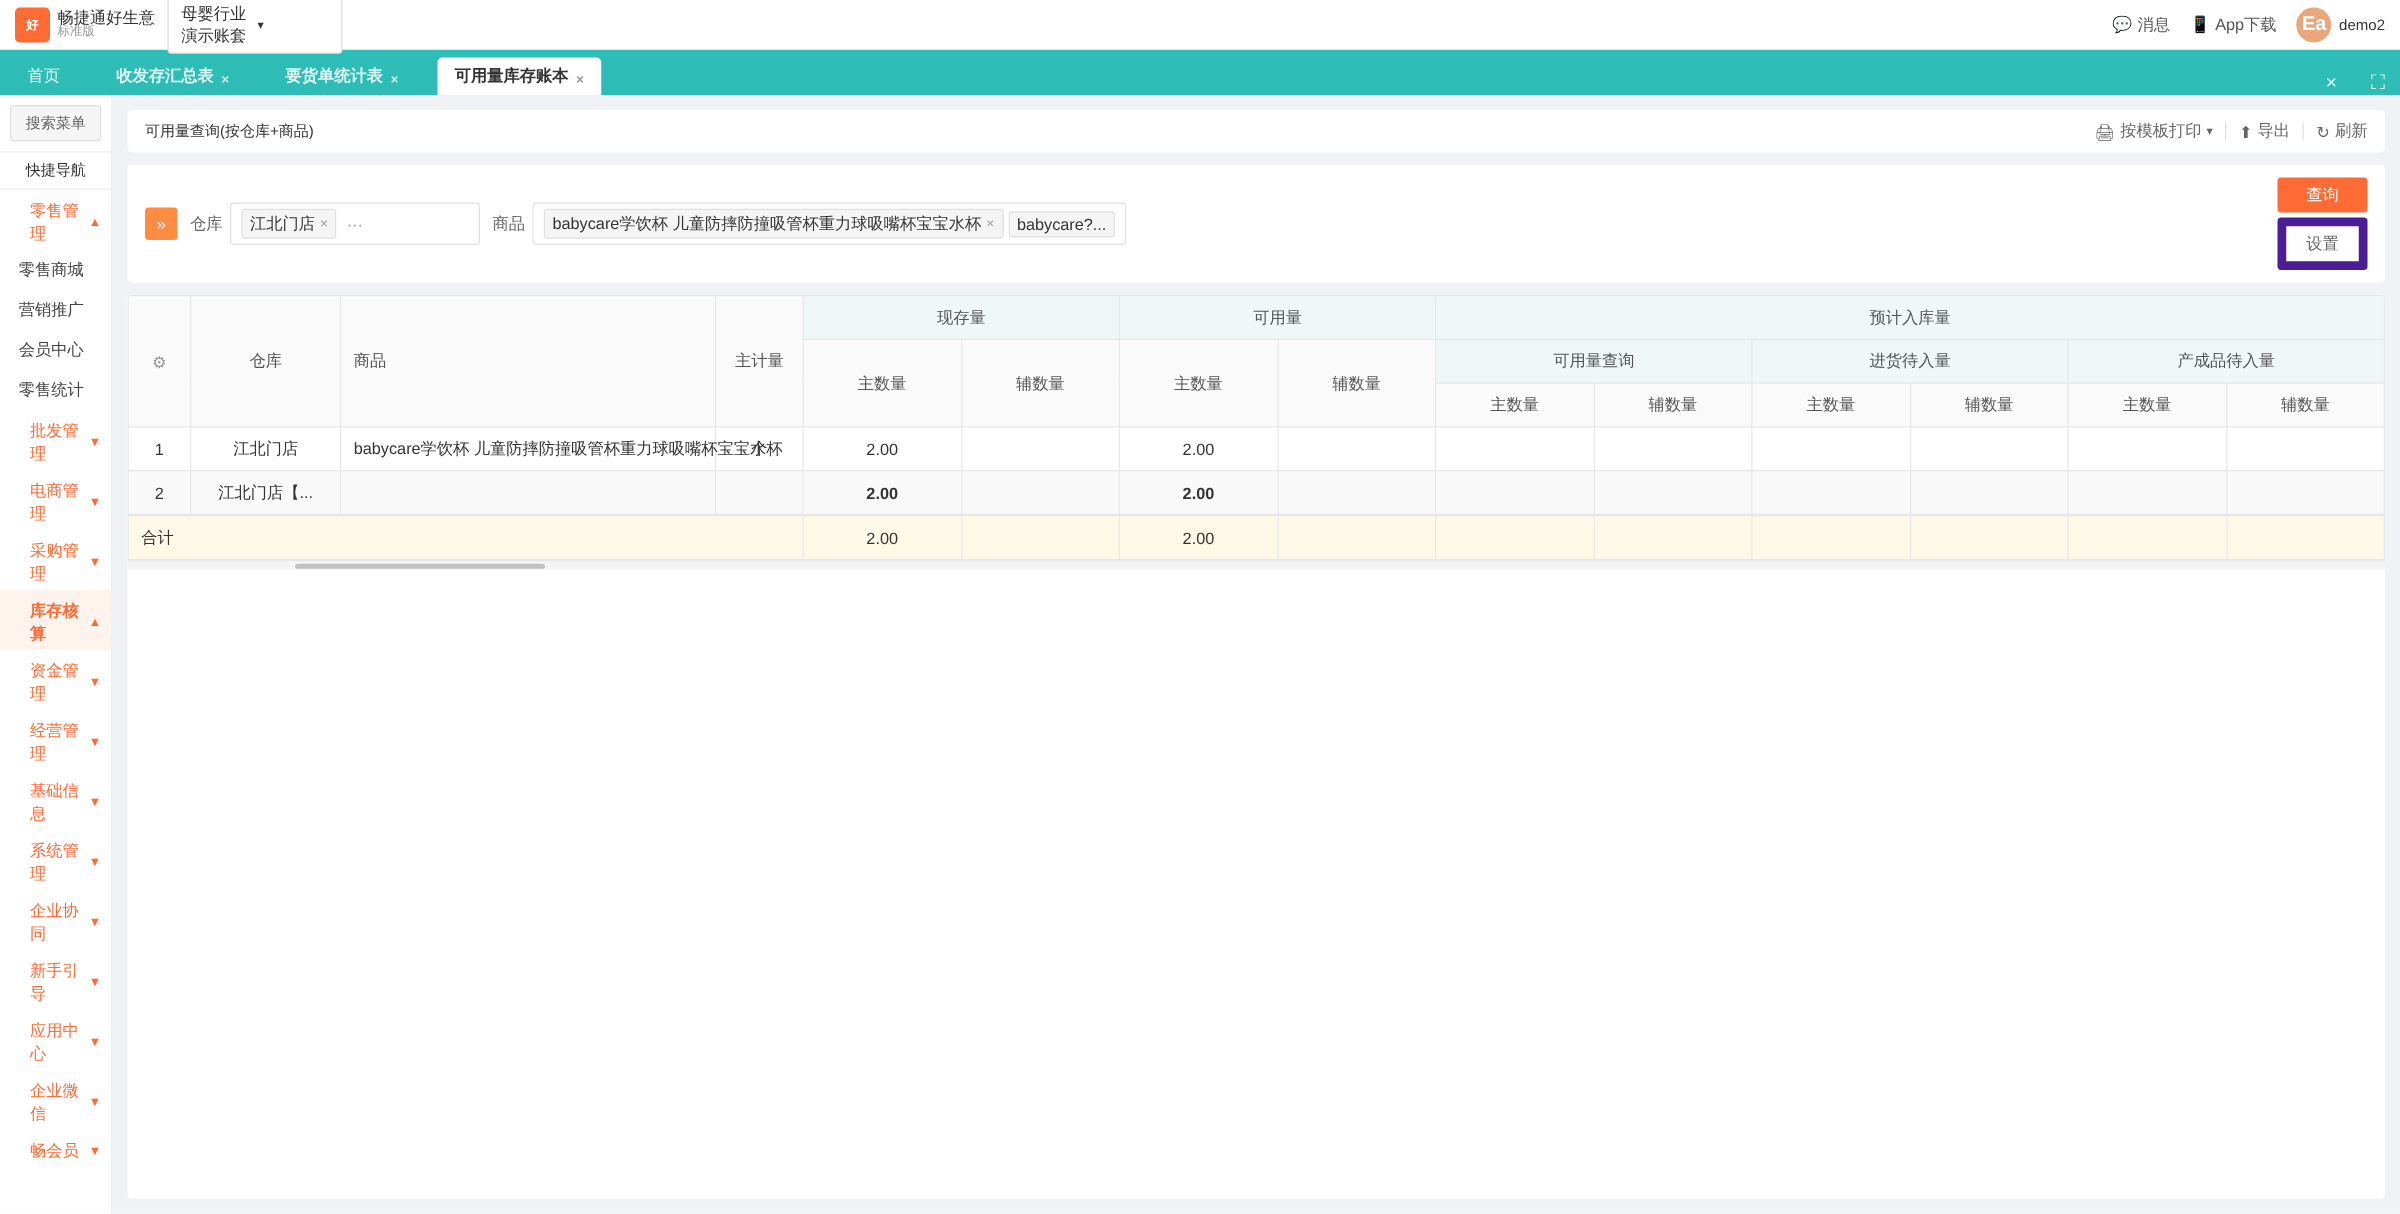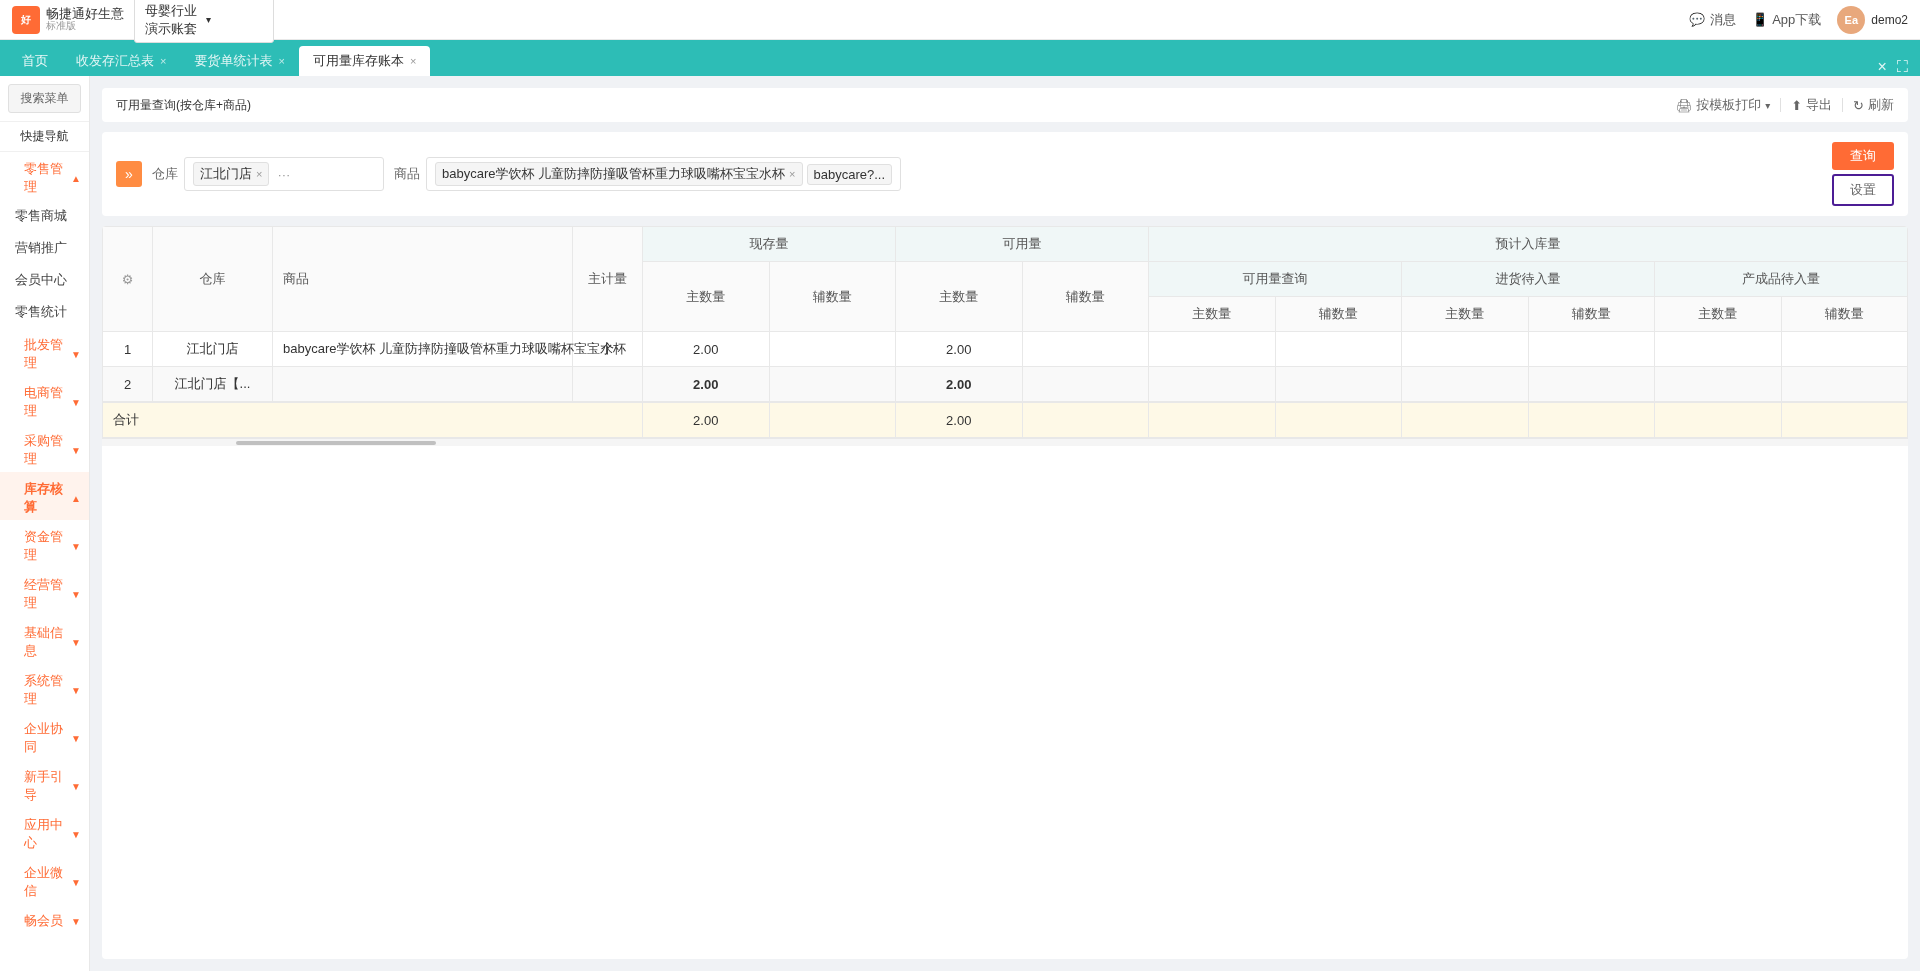--- a/index.html
+++ b/index.html
@@ -17,45 +17,46 @@
     }
     .top-bar-left { display: flex; align-items: center; gap: 10px; }
     .logo-area { display: flex; align-items: center; gap: 6px; }
     .logo-icon { width: 28px; height: 28px; background: #ff6b35; border-radius: 4px; display: flex; align-items: center; justify-content: center; color: white; font-size: 10px; font-weight: bold; }
     .logo-text { font-size: 11px; color: #333; line-height: 1.2; }
     .industry-selector { display: flex; align-items: center; gap: 4px; padding: 4px 10px; border: 1px solid #ddd; border-radius: 3px; background: #fff; cursor: pointer; min-width: 140px; }
     .industry-selector span { color: #333; flex: 1; }
     .dropdown-arrow { color: #999; font-size: 10px; }
     .top-bar-right { display: flex; align-items: center; gap: 16px; }
     .top-bar-action { display: flex; align-items: center; gap: 4px; color: #555; cursor: pointer; font-size: 12px; }
-    .user-avatar { width: 28px; height: 28px; border-radius: 50%; background: #e8a87c; display: flex; align-items: center; justify-content: center; font-size: 11px; color: #fff; font-weight: bold; overflow: hidden; }
+    .user-avatar { width: 28px; height: 28px; border-radius: 50%; background: #e8a87c; display: flex; align-items: center; justify-content: center; font-size: 16px; color: #fff; font-weight: bold; overflow: hidden; }
     .user-name { color: #333; cursor: pointer; font-size: 12px; }
 
     
     .nav-tabs {
       height: 36px;
       background: #2dbdb6;
       display: flex;
       align-items: flex-end;
       padding: 0 8px;
-      gap: 0;
+      gap: 17px;
     }
     .nav-tab {
       padding: 6px 14px;
       border-radius: 4px 4px 0 0;
       cursor: pointer;
       font-size: 13px;
       color: rgba(255,255,255,0.85);
       display: flex;
-      align-items: center;
+      align-items: flex-end;
       gap: 6px;
       background: transparent;
       border: none;
       white-space: nowrap;
       height: 30px;
+      font-weight: bold;
     }
     .nav-tab.active {
       background: #fff;
       color: #333;
     }
     .nav-tab .tab-close { color: rgba(255,255,255,0.7); font-size: 11px; cursor: pointer; }
     .nav-tab.active .tab-close { color: #999; }
     .nav-tab-home { padding: 6px 14px; color: rgba(255,255,255,0.9); cursor: pointer; height: 30px; display: flex; align-items: center; font-size: 13px; }
     .nav-tab-close-all { margin-left: auto; color: rgba(255,255,255,0.85); cursor: pointer; font-size:16px; display: flex; align-items: center; padding: 0 6px; }
     .nav-tab-maximize { color: rgba(255,255,255,0.85); cursor: pointer; font-size: 16px; display: flex; align-items: center; padding: 0 4px; }
@@ -221,21 +222,21 @@
       color: white;
       border: none;
       border-radius: 3px;
       padding: 5px 16px;
       cursor: pointer;
       font-size: 13px;
     }
     .btn-settings {
       background: white;
       color: #666;
-      border: 2px solid #4c1d95;
+      border: 7px solid #4c1d95;
       border-radius: 3px;
       padding: 5px 16px;
       cursor: pointer;
       font-size: 13px;
       text-align: center;
     }
 
     
     .table-container {
       background: #fff;

